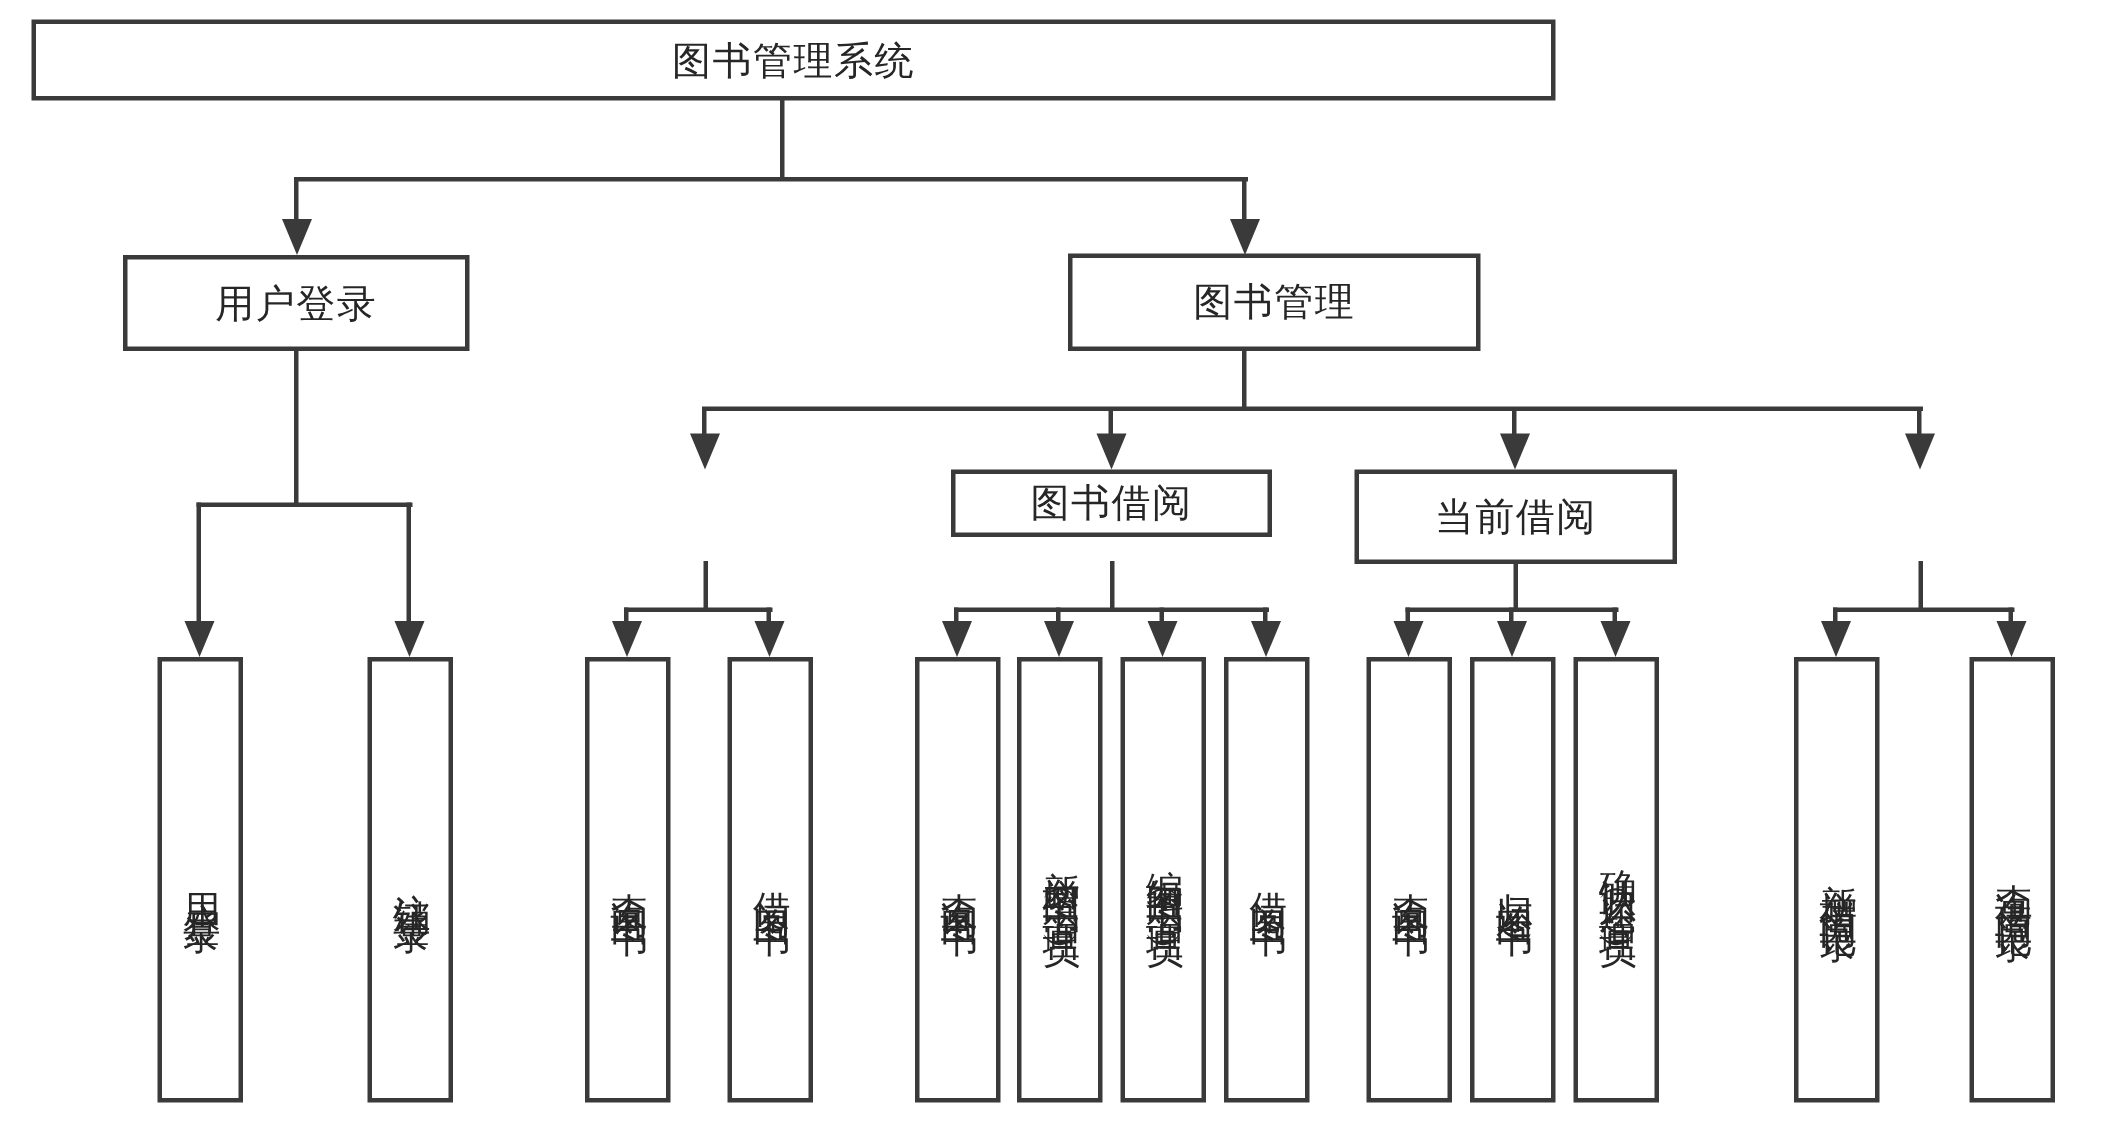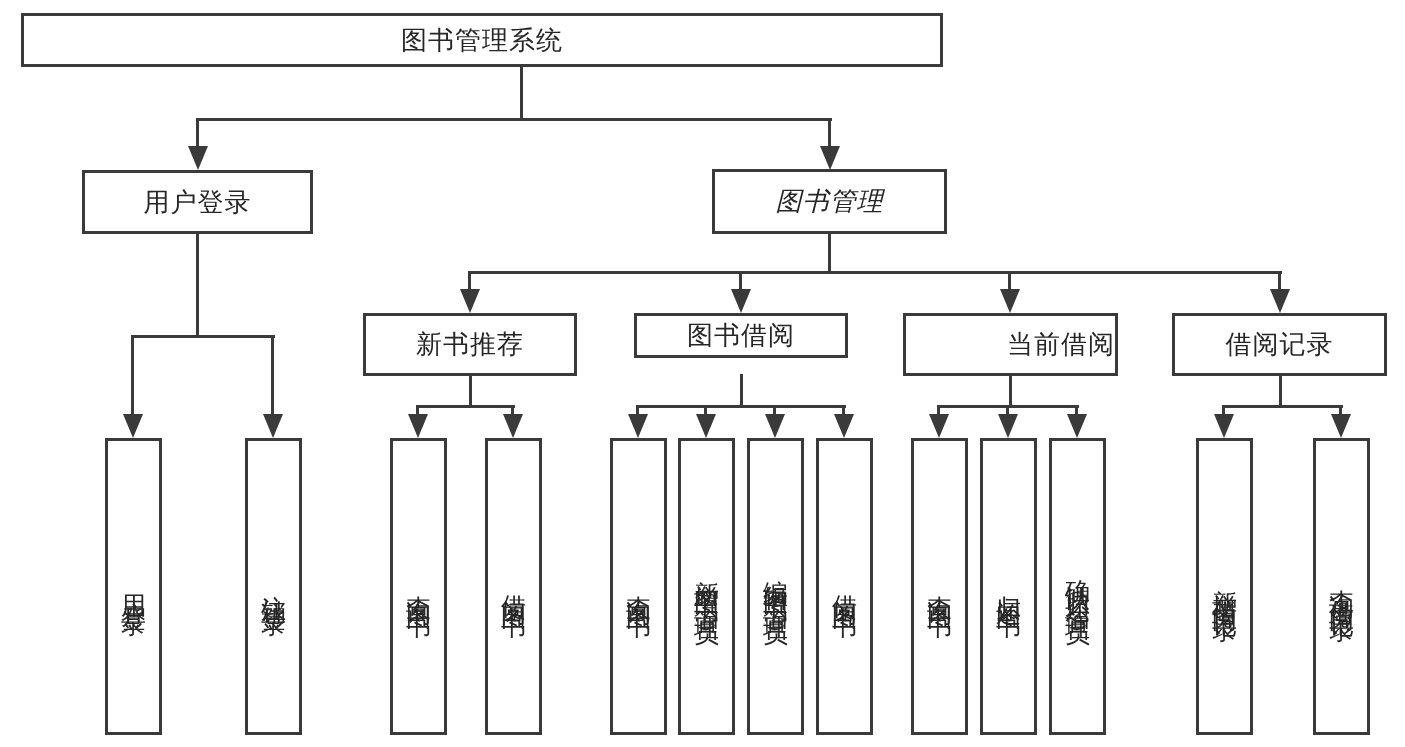--- a/index.html
+++ b/index.html
@@ -77,47 +77,41 @@
     color: var(--watermark);
     letter-spacing: 1px;
     white-space: nowrap;
   }
 </style>
 </head>
 <body>
 
 <div class="canvas">
 
-  <div class="node" style="left:21px; top:13px; width:922px; height:54px;">
+  <div class="node" style="left:21px; top:13px; width:1016px; height:54px;">
     <span>图书管理系统</span>
   </div>
 
   <div class="node" style="left:82px; top:170px; width:231px; height:64px;">
     <span>用户登录</span>
   </div>
 
-  <div class="node" style="left:712px; top:169px; width:235px; height:65px;font-style:italic;">
+  <div class="node" style="left:712px; top:169px; width:275px; height:65px;">
     <span>图书管理</span>
   </div>
 
-  <div class="node" style="left:363px; top:313px; width:214px; height:63px;">
-    <span>新书推荐</span>
-  </div>
 
   <div class="node" style="left:634px; top:313px; width:214px; height:45px;">
     <span>图书借阅</span>
   </div>
 
-  <div class="node" style="left:903px; top:313px; width:215px; height:63px;justify-content:flex-end;">
+  <div class="node" style="left:903px; top:313px; width:215px; height:63px;">
     <span>当前借阅</span>
   </div>
 
-  <div class="node" style="left:1172px; top:313px; width:215px; height:63px;">
-    <span>借阅记录</span>
-  </div>
 
   <div class="leaf" style="left:105px; top:438px; width:57px; height:297px;">
     <span>用户登录</span>
   </div>
 
   <div class="leaf" style="left:245px; top:438px; width:57px; height:297px;">
     <span>注销登录</span>
   </div>
 
   <div class="leaf" style="left:390px; top:438px; width:57px; height:297px;">

